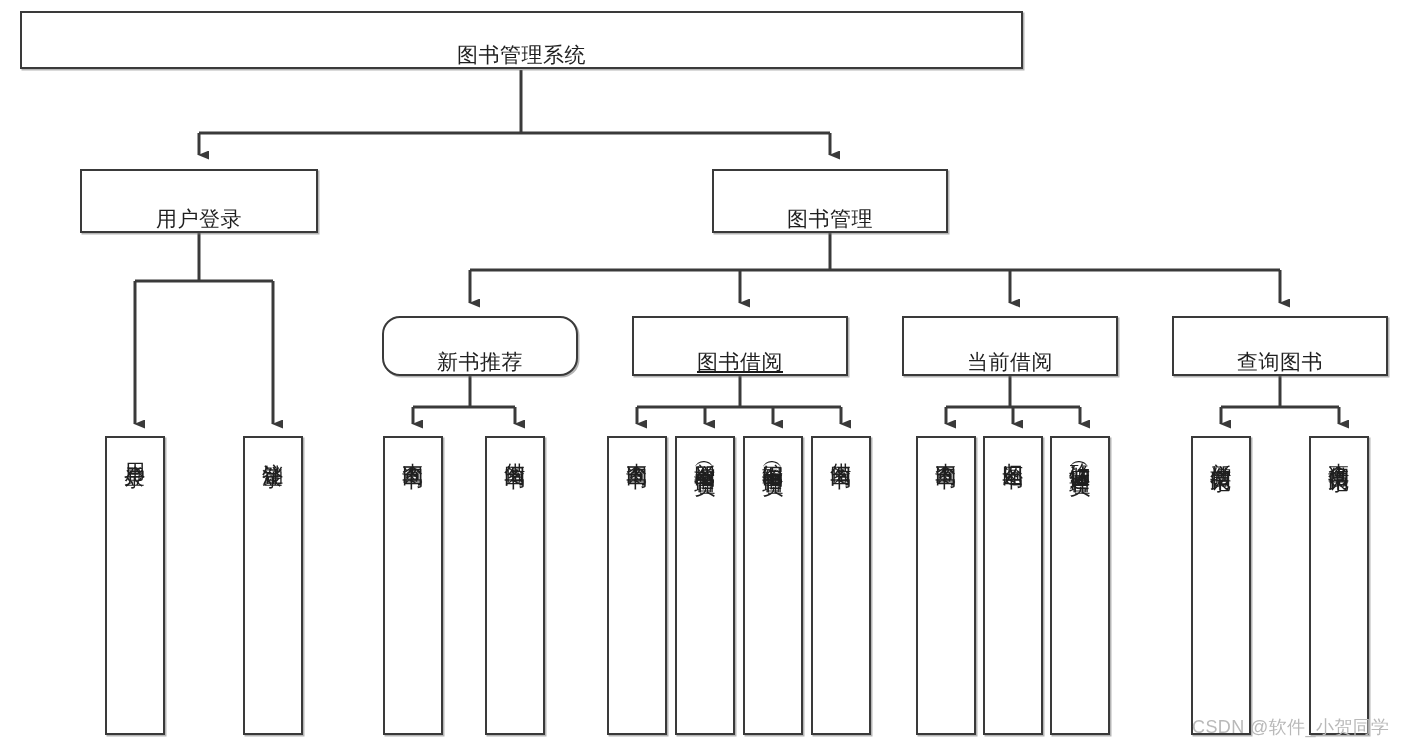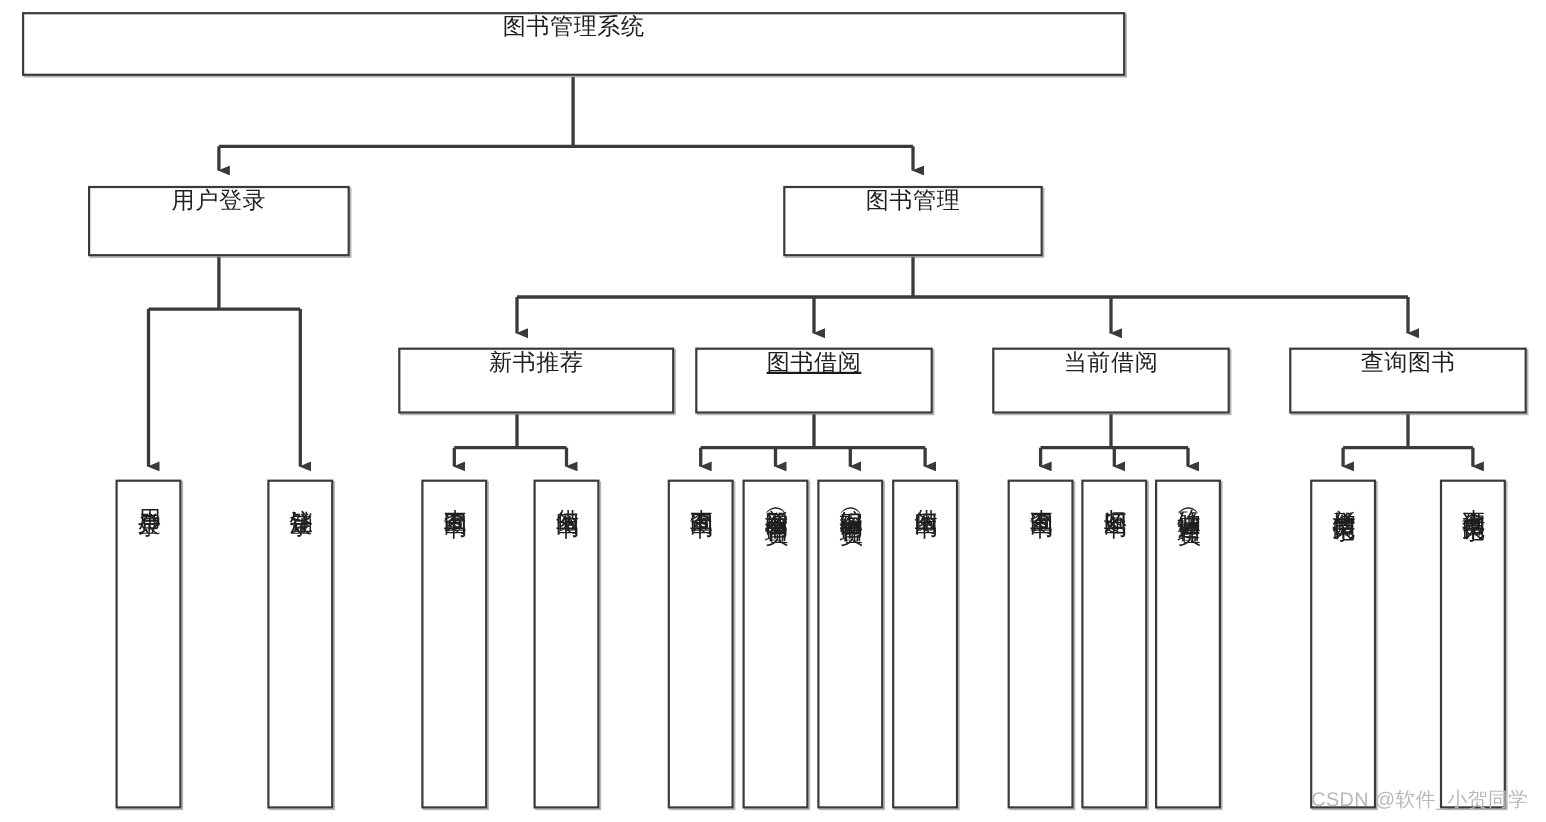--- a/index.html
+++ b/index.html
@@ -27,21 +27,21 @@
     height: 747px;
     pointer-events: none;
   }
   .node {
     position: absolute;
     box-sizing: border-box;
     background: #ffffff;
     border: 2px solid #3a3a3a;
     box-shadow: 1.5px 1.5px 0 0 rgba(120,120,120,0.55);
     display: flex;
-    align-items: flex-start;
+    align-items: flex-end;
     justify-content: center;
     z-index: 2;
   }
   .node .label {
     display: block;
     text-align: center;
     color: #1f1f1f;
     letter-spacing: 0.5px;
     white-space: nowrap;
   }
@@ -136,21 +136,21 @@
   </div>
 
   <div class="node h" style="left:80px; top:169px; width:238px; height:64px;">
     <span class="label">用户登录</span>
   </div>
 
   <div class="node h" style="left:712px; top:169px; width:236px; height:64px;">
     <span class="label">图书管理</span>
   </div>
 
-  <div class="node h" style="left:362px; top:316px; width:251px; height:60px;">
+  <div class="node h" style="left:382px; top:316px; width:196px; height:60px;border-radius:18px;">
     <span class="label">新书推荐</span>
   </div>
 
   <div class="node h" style="left:632px; top:316px; width:216px; height:60px;text-decoration:underline;">
     <span class="label">图书借阅</span>
   </div>
 
   <div class="node h" style="left:902px; top:316px; width:216px; height:60px;">
     <span class="label">当前借阅</span>
   </div>

